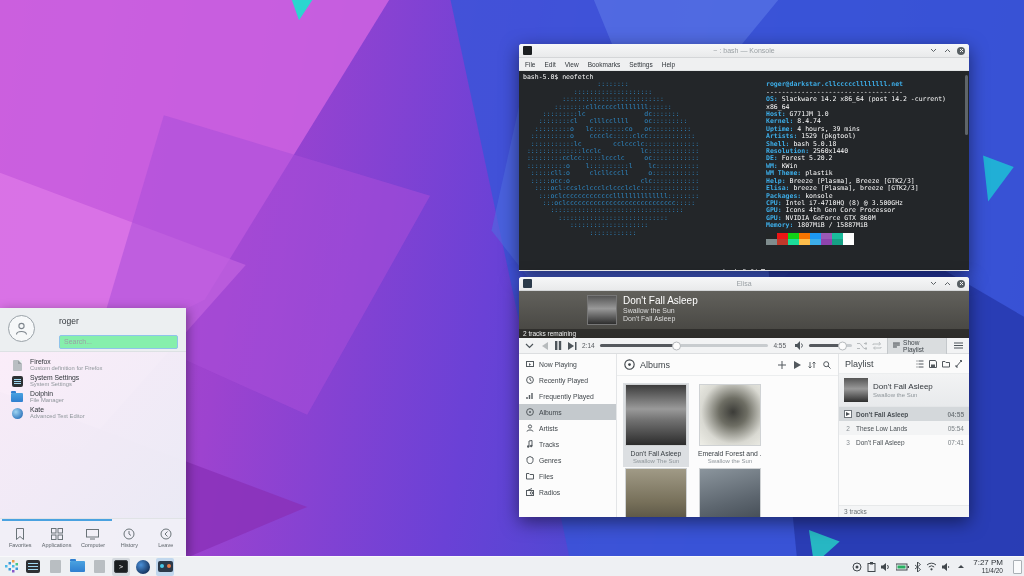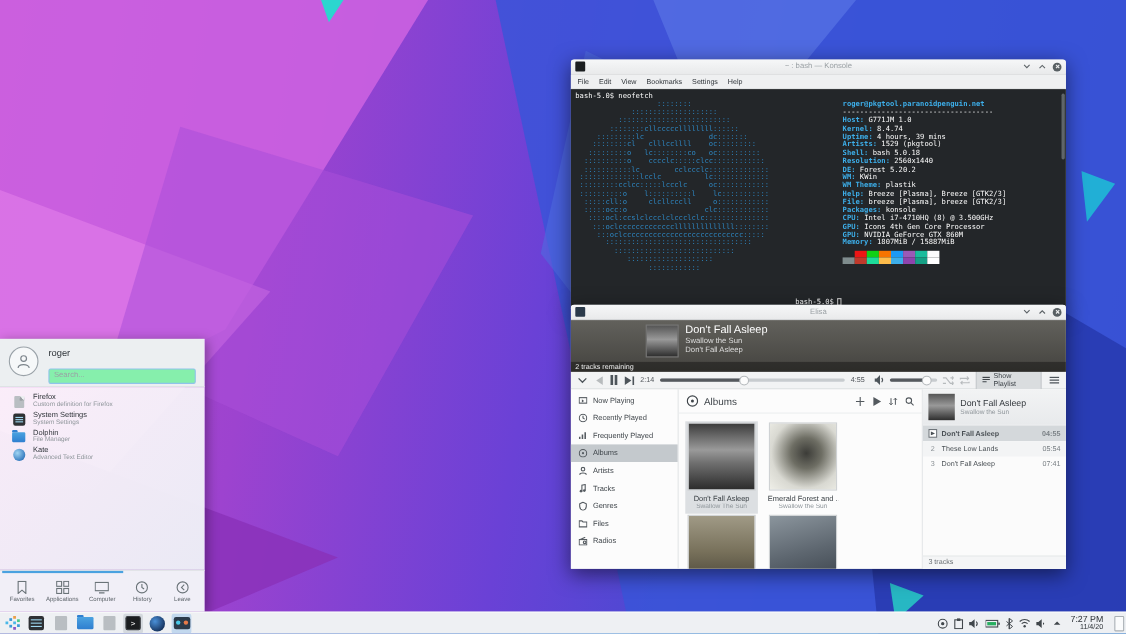--- a/index.html
+++ b/index.html
@@ -27,21 +27,21 @@
   .titlebar { height:14px; background:linear-gradient(#f6f7f8,#e9eaeb); border-bottom:1px solid #d4d6d8;
     display:flex; align-items:center; padding:0 4px; position:relative; border-radius:3px 3px 0 0; }
   .titlebar .appicon { width:9px; height:9px; border-radius:1px; }
   .titlebar .wtitle { position:absolute; left:0; right:0; text-align:center; font-size:7px; color:#9aa0a4; }
   .winbtns { margin-left:auto; display:flex; gap:6px; align-items:center; z-index:2; }
   .winbtn { width:8px; height:8px; color:#5e6468; display:flex; align-items:center; justify-content:center; }
   .winbtn svg { display:block; }
   .btn-close { background:#585f63; border-radius:50%; color:#eff0f1; }
 
   
-  .konsole { left:519px; top:54px; width:450px; height:227px; }
+  .konsole { left:519px; top:44px; width:450px; height:227px; }
   .menubar { height:13px; background:#eff0f1; display:flex; align-items:center; gap:9px; padding:0 6px;
     font-size:6.5px; color:#31363b; border-bottom:1px solid #e2e4e5; }
   .term { position:relative; background:#232629; height:199px; padding:3px 4px; overflow:hidden;
     font-family:"DejaVu Sans Mono", monospace; font-size:6.5px; line-height:7.4px; color:#fcfcfc; }
   .term pre { font-family:inherit; }
   .term-cols { display:flex; }
   .ascii { color:#2e86c1; width:243px; flex:none; }
   .nf-title { color:#3daee9; font-weight:bold; }
   .nf-sep { color:#fcfcfc; }
   .nf-row .nf-l { color:#3daee9; font-weight:bold; }
@@ -115,21 +115,21 @@
   .pl-dur { color:#7a8085; }
   .pl-status { margin-top:auto; border-top:1px solid #e7e9ea; background:#f4f5f6; font-size:6.5px;
     color:#6a7075; padding:2px 5px; }
 
   
   .launcher { position:absolute; left:0; top:308px; width:186px; height:248px;
     box-shadow:2px 2px 10px rgba(0,0,0,.35); display:flex; flex-direction:column; }
   .l-head { height:44px; background:#eceff1; border-bottom:1px solid #dde1e4; display:flex; padding:7px 8px 0; gap:9px; }
   .l-avatar { width:27px; height:27px; border-radius:50%; border:1px solid #9aa2a8; color:#7d858c;
     display:flex; align-items:center; justify-content:center; background:#f6f8f9; }
-  .l-headright { flex:1; }
+  .l-headright { flex:1;margin-left:15px; }
   .l-user { font-size:8.5px; color:#31363b; margin:1px 0 4px; }
   .l-search { width:100%; height:14px; border:1px solid #8fc3ea; border-radius:2px; background:#86efac;
     font-size:7px; padding:0 4px; color:#333; font-family:"Liberation Sans",sans-serif; }
   .l-search::placeholder { color:#9aa0a5; }
   .l-body { flex:1; background:linear-gradient(135deg,rgba(252,242,250,.96),rgba(238,241,247,.96)); padding-top:5px; }
   .l-item { display:flex; align-items:center; gap:7px; height:16px; padding:0 11px; }
   .l-ico { width:12px; height:12px; flex:none; display:flex; align-items:center; justify-content:center; }
   .l-doc { width:9px; height:11px; background:#b9bec2; border-radius:1px; position:relative; }
   .l-doc::after { content:""; position:absolute; right:0; top:0; border:2px solid #eceff1;
     border-left-color:#9aa0a4; border-bottom-color:#9aa0a4; }
@@ -241,33 +241,34 @@
   :::::cll:o     clcllcccll     o::::::::::::
   :::::occ:o                  clc::::::::::::
    ::::ocl:ccslclccclclccclclc:::::::::::::::
     :::oclcccccccccccccllllllllllllll::::::::
      :::oclcccccccccccccccccccccccccccc:::::
        ::::::::::::::::::::::::::::::::::
          ::::::::::::::::::::::::::::
             ::::::::::::::::::::
                  ::::::::::::</pre>
         <div class="nf">
-          <div class="nf-title">roger@pkgtool.paranoidpenguin.net</div>
+          <div class="nf-title">roger@darkstar.cllcccccllllllll.net</div>
           <div class="nf-sep">-----------------------------------</div>
+          <div class="nf-row"><span class="nf-l">OS:</span><span class="nf-v"> Slackware 14.2 x86_64 (post 14.2 -current) x86_64</span></div>
           <div class="nf-row"><span class="nf-l">Host:</span><span class="nf-v"> G771JM 1.0</span></div>
           <div class="nf-row"><span class="nf-l">Kernel:</span><span class="nf-v"> 8.4.74</span></div>
           <div class="nf-row"><span class="nf-l">Uptime:</span><span class="nf-v"> 4 hours, 39 mins</span></div>
           <div class="nf-row"><span class="nf-l">Artists:</span><span class="nf-v"> 1529 (pkgtool)</span></div>
           <div class="nf-row"><span class="nf-l">Shell:</span><span class="nf-v"> bash 5.0.18</span></div>
           <div class="nf-row"><span class="nf-l">Resolution:</span><span class="nf-v"> 2560x1440</span></div>
           <div class="nf-row"><span class="nf-l">DE:</span><span class="nf-v"> Forest 5.20.2</span></div>
           <div class="nf-row"><span class="nf-l">WM:</span><span class="nf-v"> KWin</span></div>
           <div class="nf-row"><span class="nf-l">WM Theme:</span><span class="nf-v"> plastik</span></div>
           <div class="nf-row"><span class="nf-l">Help:</span><span class="nf-v"> Breeze [Plasma], Breeze [GTK2/3]</span></div>
-          <div class="nf-row"><span class="nf-l">File:</span><span class="nf-v"> breeze [Plasma], breeze [GTK2/3]</span></div>
+          <div class="nf-row"><span class="nf-l">Elisa:</span><span class="nf-v"> breeze [Plasma], breeze [GTK2/3]</span></div>
           <div class="nf-row"><span class="nf-l">Packages:</span><span class="nf-v"> konsole</span></div>
           <div class="nf-row"><span class="nf-l">CPU:</span><span class="nf-v"> Intel i7-4710HQ (8) @ 3.500GHz</span></div>
           <div class="nf-row"><span class="nf-l">GPU:</span><span class="nf-v"> Icons 4th Gen Core Processor</span></div>
           <div class="nf-row"><span class="nf-l">GPU:</span><span class="nf-v"> NVIDIA GeForce GTX 860M</span></div>
           <div class="nf-row"><span class="nf-l">Memory:</span><span class="nf-v"> 1807MiB / 15887MiB</span></div>
           <div class="swatches">
             <span style="background: rgb(35, 38, 39);"></span>
               <span style="background: rgb(237, 21, 21);"></span>
               <span style="background: rgb(17, 209, 22);"></span>
               <span style="background: rgb(246, 116, 0);"></span>
@@ -521,20 +522,46 @@
             <div class="cover cv3"></div>
 
           </div>
           <div class="album-card">
               <div class="cover cv4"></div>
             </div>
 
         </div>
       </div>
       <div class="e-playlist">
+        <div class="pl-head">
+          <span class="pl-title">Playlist</span>
+          <span class="pl-tools">
+            <span>
+                <svg width="8" height="8" viewBox="0 0 8 8">
+                  <path d="M2.5 1h5M2.5 4h5M2.5 7h5M.5 1h1M.5 4h1M.5 7h1" stroke="currentColor" stroke-width="1"></path>
+                </svg>
+              </span>
+            <span>
+                <svg width="8" height="8" viewBox="0 0 8 8">
+                  <path d="M.5.5h6L7.5 2v5.5H.5z" fill="none" stroke="currentColor"></path>
+                  <rect x="2" y="4.5" width="4" height="3" fill="currentColor"></rect>
+                </svg>
+              </span>
+            <span>
+                <svg width="8" height="8" viewBox="0 0 8 8">
+                  <path d="M.5 1.5h2.5l1 1h3.5v4.5H.5z" fill="none" stroke="currentColor"></path>
+                </svg>
+              </span>
+            <span>
+                <svg width="8" height="8" viewBox="0 0 8 8">
+                  <path d="M1 7L6.5.5M5 .5h1.5V2M1 5v2h2" fill="none" stroke="currentColor"></path>
+                </svg>
+              </span>
+          </span>
+        </div>
         <div class="pl-now">
           <div class="pl-now-thumb"></div>
           <div>
             <div class="pl-now-track">Don't Fall Asleep</div>
             <div class="pl-now-artist">Swallow the Sun</div>
           </div>
         </div>
         <div class="pl-row sel">
           <span class="pl-playbox">
               <svg width="4" height="4" viewBox="0 0 4 4">

